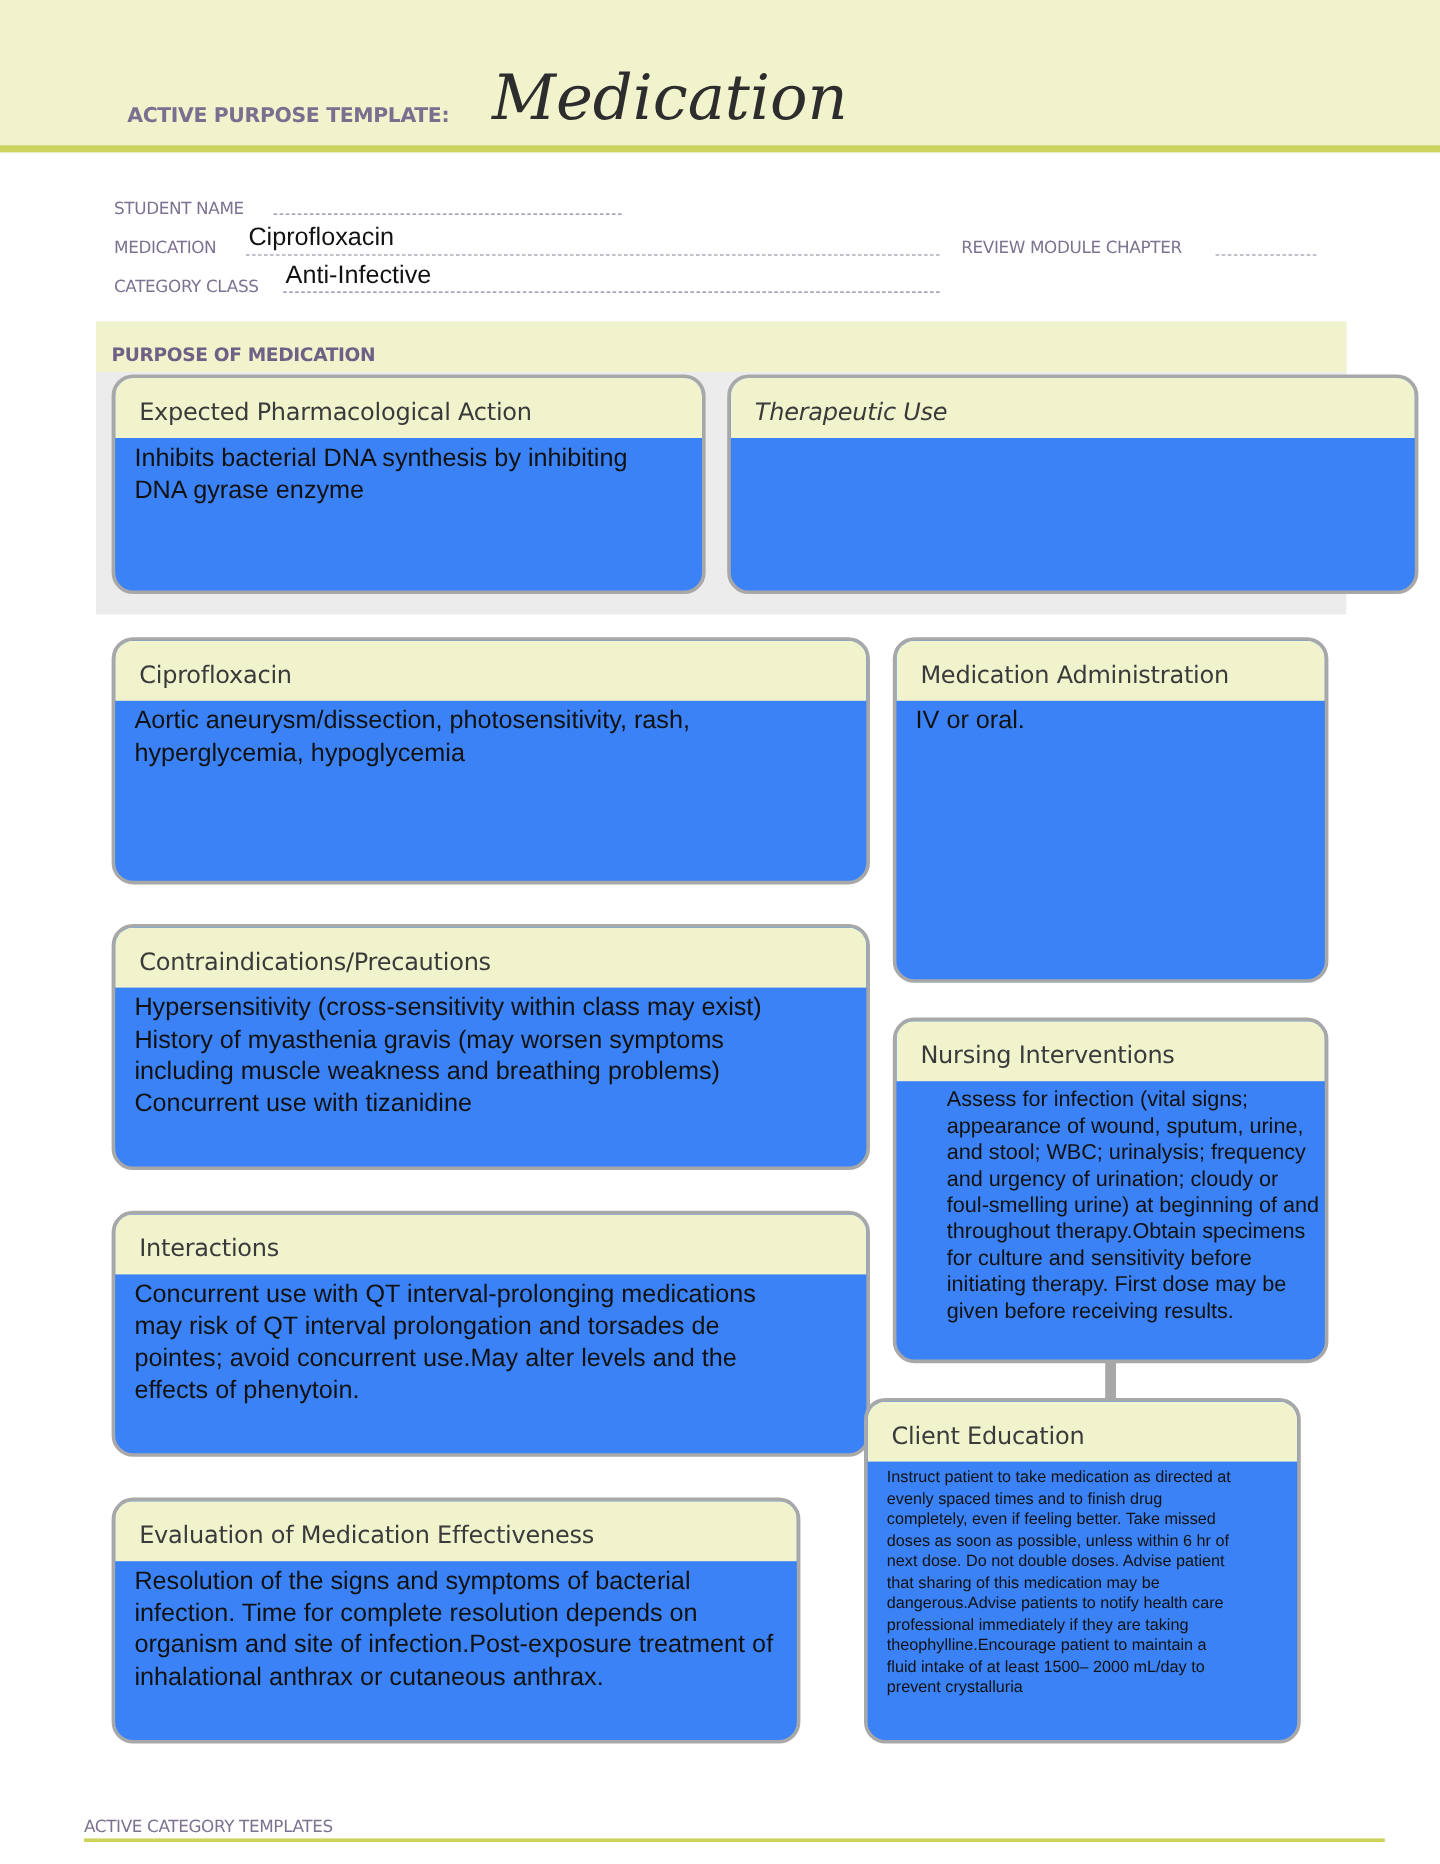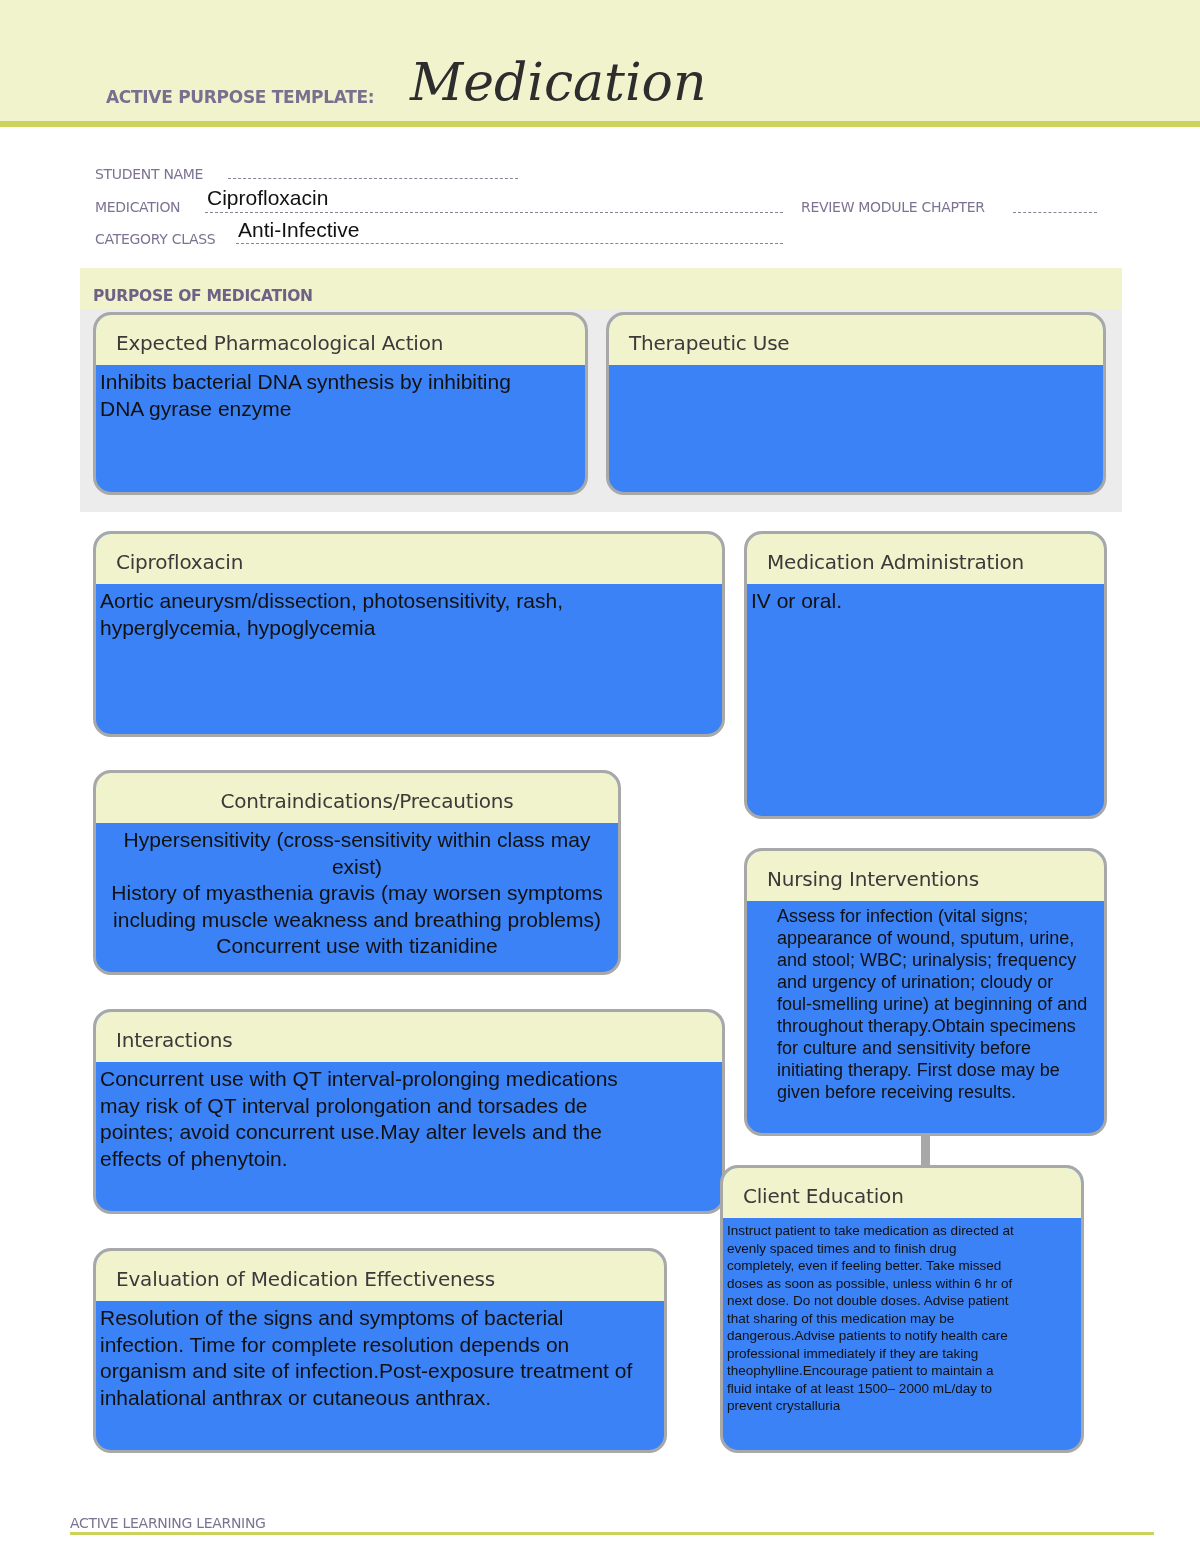--- a/index.html
+++ b/index.html
@@ -52,21 +52,21 @@
       position: absolute; background: #3b82f6; border: 3px solid #a8a8a8;
       border-radius: 18px; overflow: hidden; box-sizing: border-box;
     }
     .card-head {
       background: #f1f3cd; height: 50px; box-sizing: border-box;
       padding: 16px 0 0 20px;
       font-family: "DejaVu Sans", sans-serif; font-size: 20px; color: #3a3a3a;
       letter-spacing: -0.2px;
     }
     .card-body {
-      padding: 4px 4px 0 4px; font-family: "Liberation Sans", sans-serif;
+      padding: 4px 4px 0 16px; font-family: "Liberation Sans", sans-serif;
       font-size: 21px; line-height: 26.5px; color: #111; white-space: pre-line;
     }
     .card-body.small { font-size: 18px; line-height: 22px; margin-left: 26px; }
     .card-body.tiny { font-size: 13.5px; line-height: 17.5px; }
     .connector {
       position: absolute; left: 921px; top: 1134px; width: 9px; height: 33px; background: #a8a8a8;
     }
     .footer-label {
       position: absolute; left: 70px; top: 1515px;
       font-family: "DejaVu Sans", sans-serif; font-size: 14px; color: #7d7391; letter-spacing: -0.3px;
@@ -102,31 +102,31 @@
 <div class="purpose-band"></div>
 <div class="purpose-strip"></div>
 <div class="purpose-title">PURPOSE OF MEDICATION</div>
 
 <div class="card" style="left:93px; top:312px; width:495px; height:183px;">
   <div class="card-head">Expected Pharmacological Action</div>
   <div class="card-body">Inhibits bacterial DNA synthesis by inhibiting
 DNA gyrase enzyme</div>
 </div>
 
-<div class="card" style="left:606px; top:312px; width:500px; height:183px;">
+<div class="card" style="left:606px; top:312px; width:576px; height:183px;font-style:italic;">
   <div class="card-head">Therapeutic Use</div>
 </div>
 
 <div class="card" style="left:93px; top:531px; width:632px; height:206px;">
   <div class="card-head">Ciprofloxacin</div>
   <div class="card-body">Aortic aneurysm/dissection, photosensitivity, rash,
 hyperglycemia, hypoglycemia</div>
 </div>
 
-<div class="card" style="left:93px; top:770px; width:528px; height:205px;text-align:center;">
+<div class="card" style="left:93px; top:770px; width:632px; height:205px;">
   <div class="card-head">Contraindications/Precautions</div>
   <div class="card-body">Hypersensitivity (cross-sensitivity within class may exist)
 History of myasthenia gravis (may worsen symptoms
 including muscle weakness and breathing problems)
 Concurrent use with tizanidine</div>
 </div>
 
 <div class="card" style="left:93px; top:1009px; width:632px; height:205px;">
   <div class="card-head">Interactions</div>
   <div class="card-body">Concurrent use with  QT interval-prolonging medications
@@ -171,14 +171,14 @@
 doses as soon as possible, unless within 6 hr of
 next dose. Do not double doses. Advise patient
 that sharing of this medication may be
 dangerous.Advise patients to notify health care
 professional immediately if they are taking
 theophylline.Encourage patient to maintain a
 fluid intake of at least 1500– 2000 mL/day to
 prevent crystalluria</div>
 </div>
 
-<div class="footer-label">ACTIVE LEARNING LEARNING</div>
+<div class="footer-label">ACTIVE CATEGORY TEMPLATES</div>
 <div class="footer-rule"></div>
 
 </body></html>

